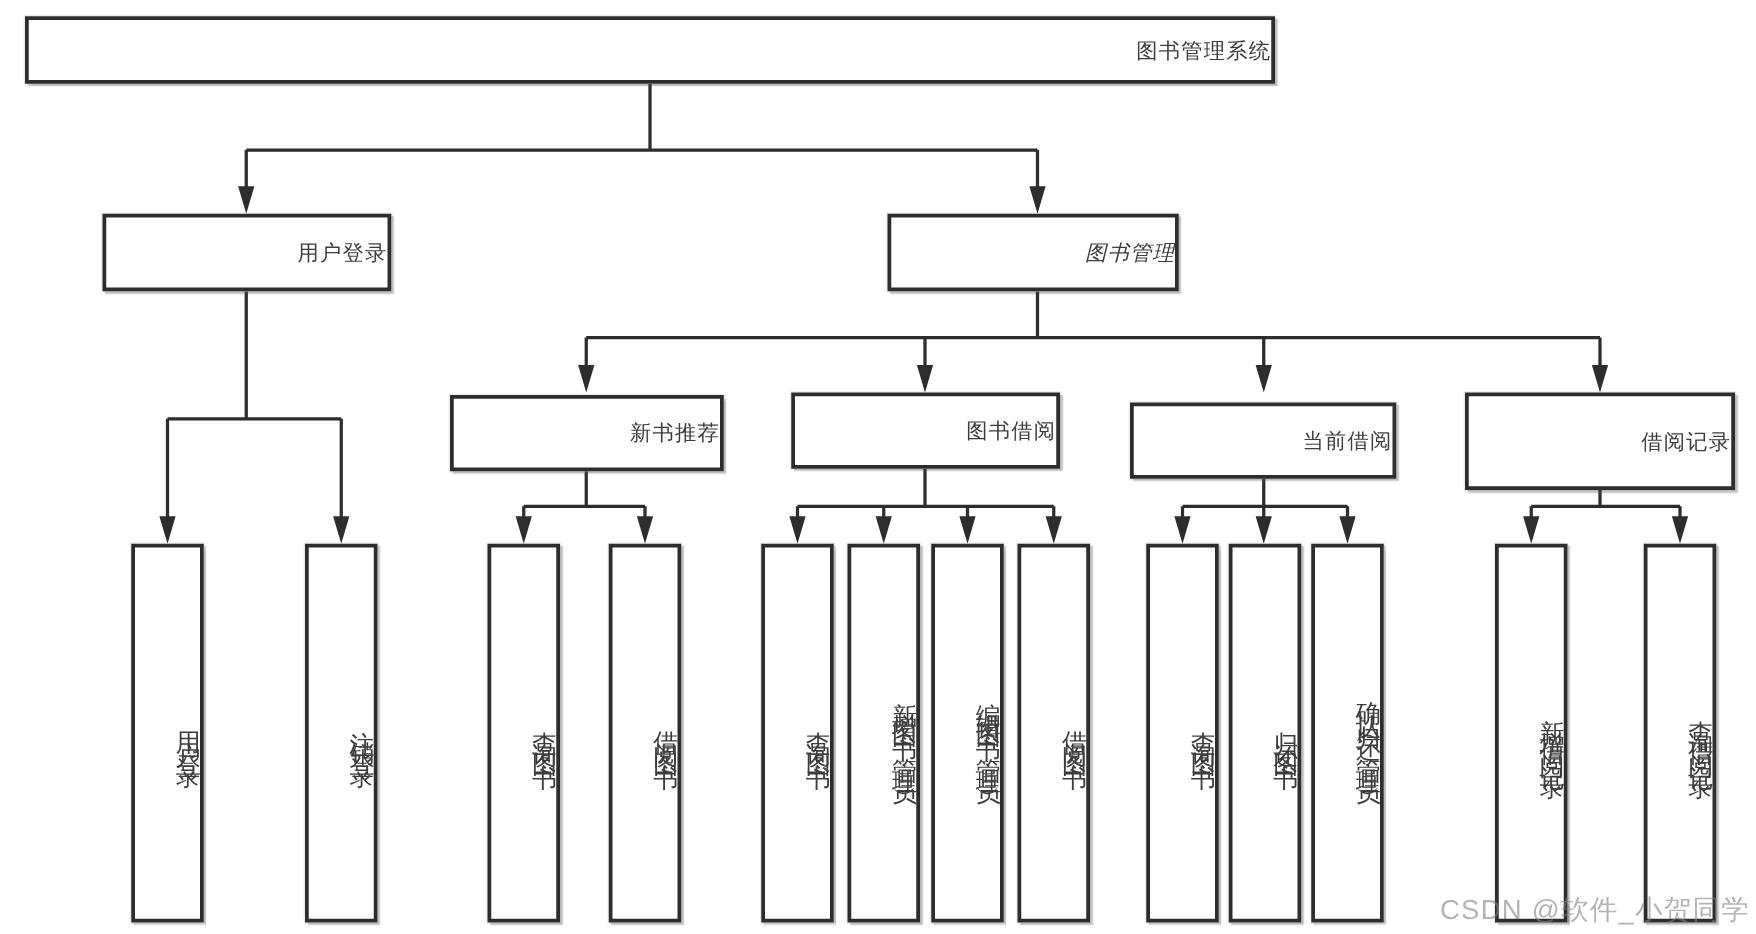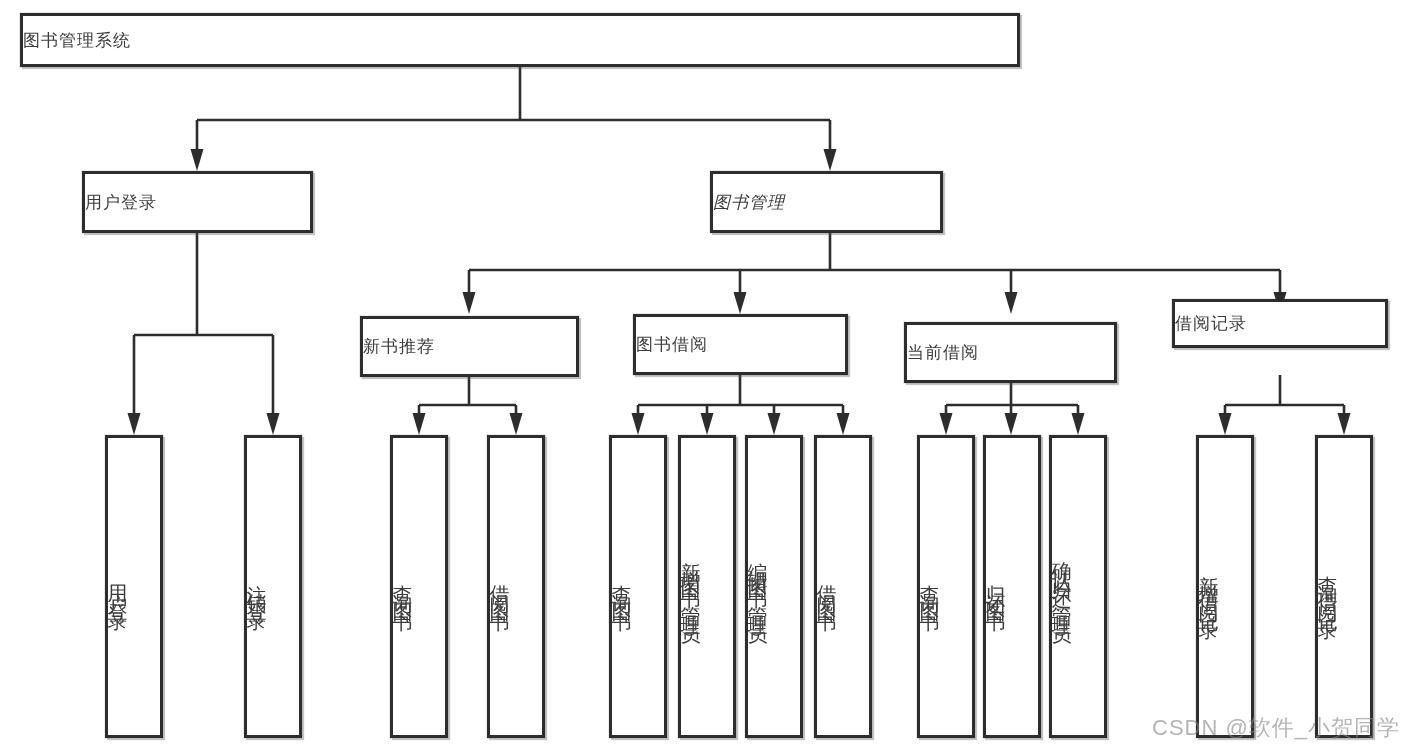--- a/index.html
+++ b/index.html
@@ -22,21 +22,21 @@
     height: 747px;
     pointer-events: none;
   }
   .box {
     position: absolute;
     box-sizing: border-box;
     border: 3px solid #2d2d2d;
     background: #ffffff;
     display: flex;
     align-items: center;
-    justify-content: flex-start;
+    justify-content: flex-end;
     color: #3c3c3c;
     box-shadow: 2px 2px 1px rgba(90,90,90,0.35), 0 0 0 1px rgba(0,0,0,0.08);
     z-index: 2;
   }
   .hlabel {
     font-size: 17px;
     letter-spacing: 1px;
     white-space: nowrap;
   }
   .vbox .vlabel {
@@ -47,21 +47,21 @@
     line-height: 1;
     white-space: nowrap;
   }
   
   .n-root  { left: 20px;   top: 13px;  width: 1000px; height: 54px; }
   .n-l2a   { left: 82px;   top: 171px; width: 231px;  height: 62px; }
   .n-l2b   { left: 710px;  top: 171px; width: 233px;  height: 62px; font-style: italic; }
   .n-l3a   { left: 360px;  top: 316px; width: 219px;  height: 61px; }
   .n-l3b   { left: 633px;  top: 314px; width: 215px;  height: 61px; }
   .n-l3c   { left: 904px;  top: 322px; width: 213px;  height: 61px; }
-  .n-l3d   { left: 1172px; top: 299px; width: 216px;  height: 49px; }
+  .n-l3d   { left: 1172px; top: 314px; width: 216px;  height: 78px; }
   .leaf    { top: 435px; width: 58px; height: 303px; }
   .lf0  { left: 105px; }  .lf1  { left: 244px; }
   .lf2  { left: 390px; }  .lf3  { left: 487px; }
   .lf4  { left: 609px; }  .lf5  { left: 678px; }
   .lf6  { left: 745px; }  .lf7  { left: 814px; }
   .lf8  { left: 917px; }  .lf9  { left: 983px; }
   .lf10 { left: 1049px; }
   .lf11 { left: 1196px; } .lf12 { left: 1315px; }
   #watermark {
     position: absolute;

